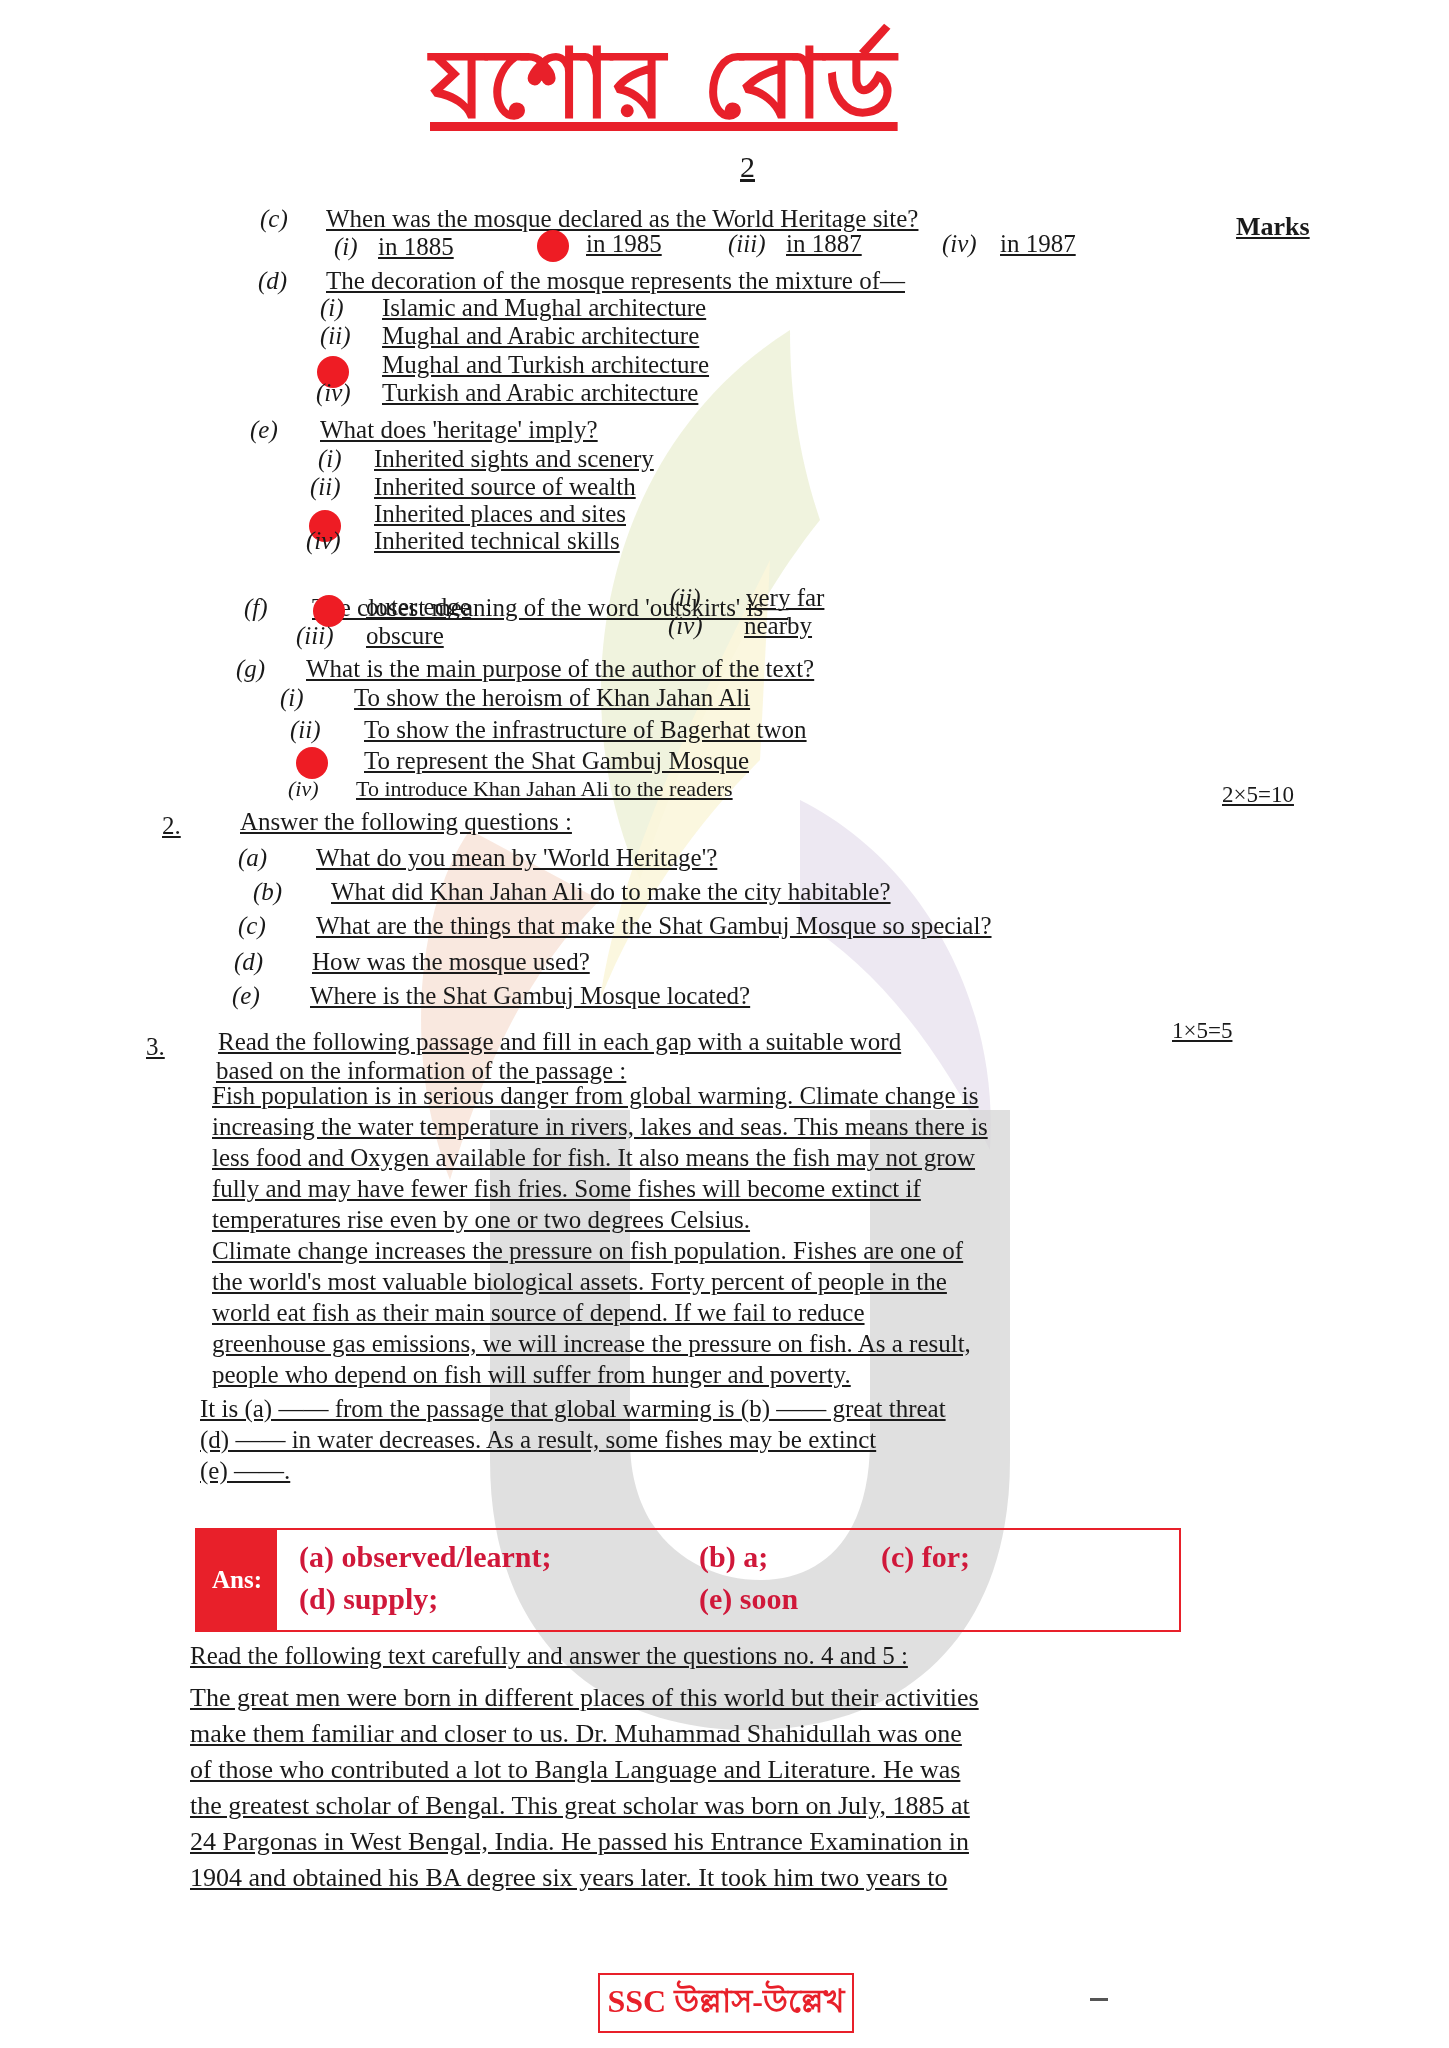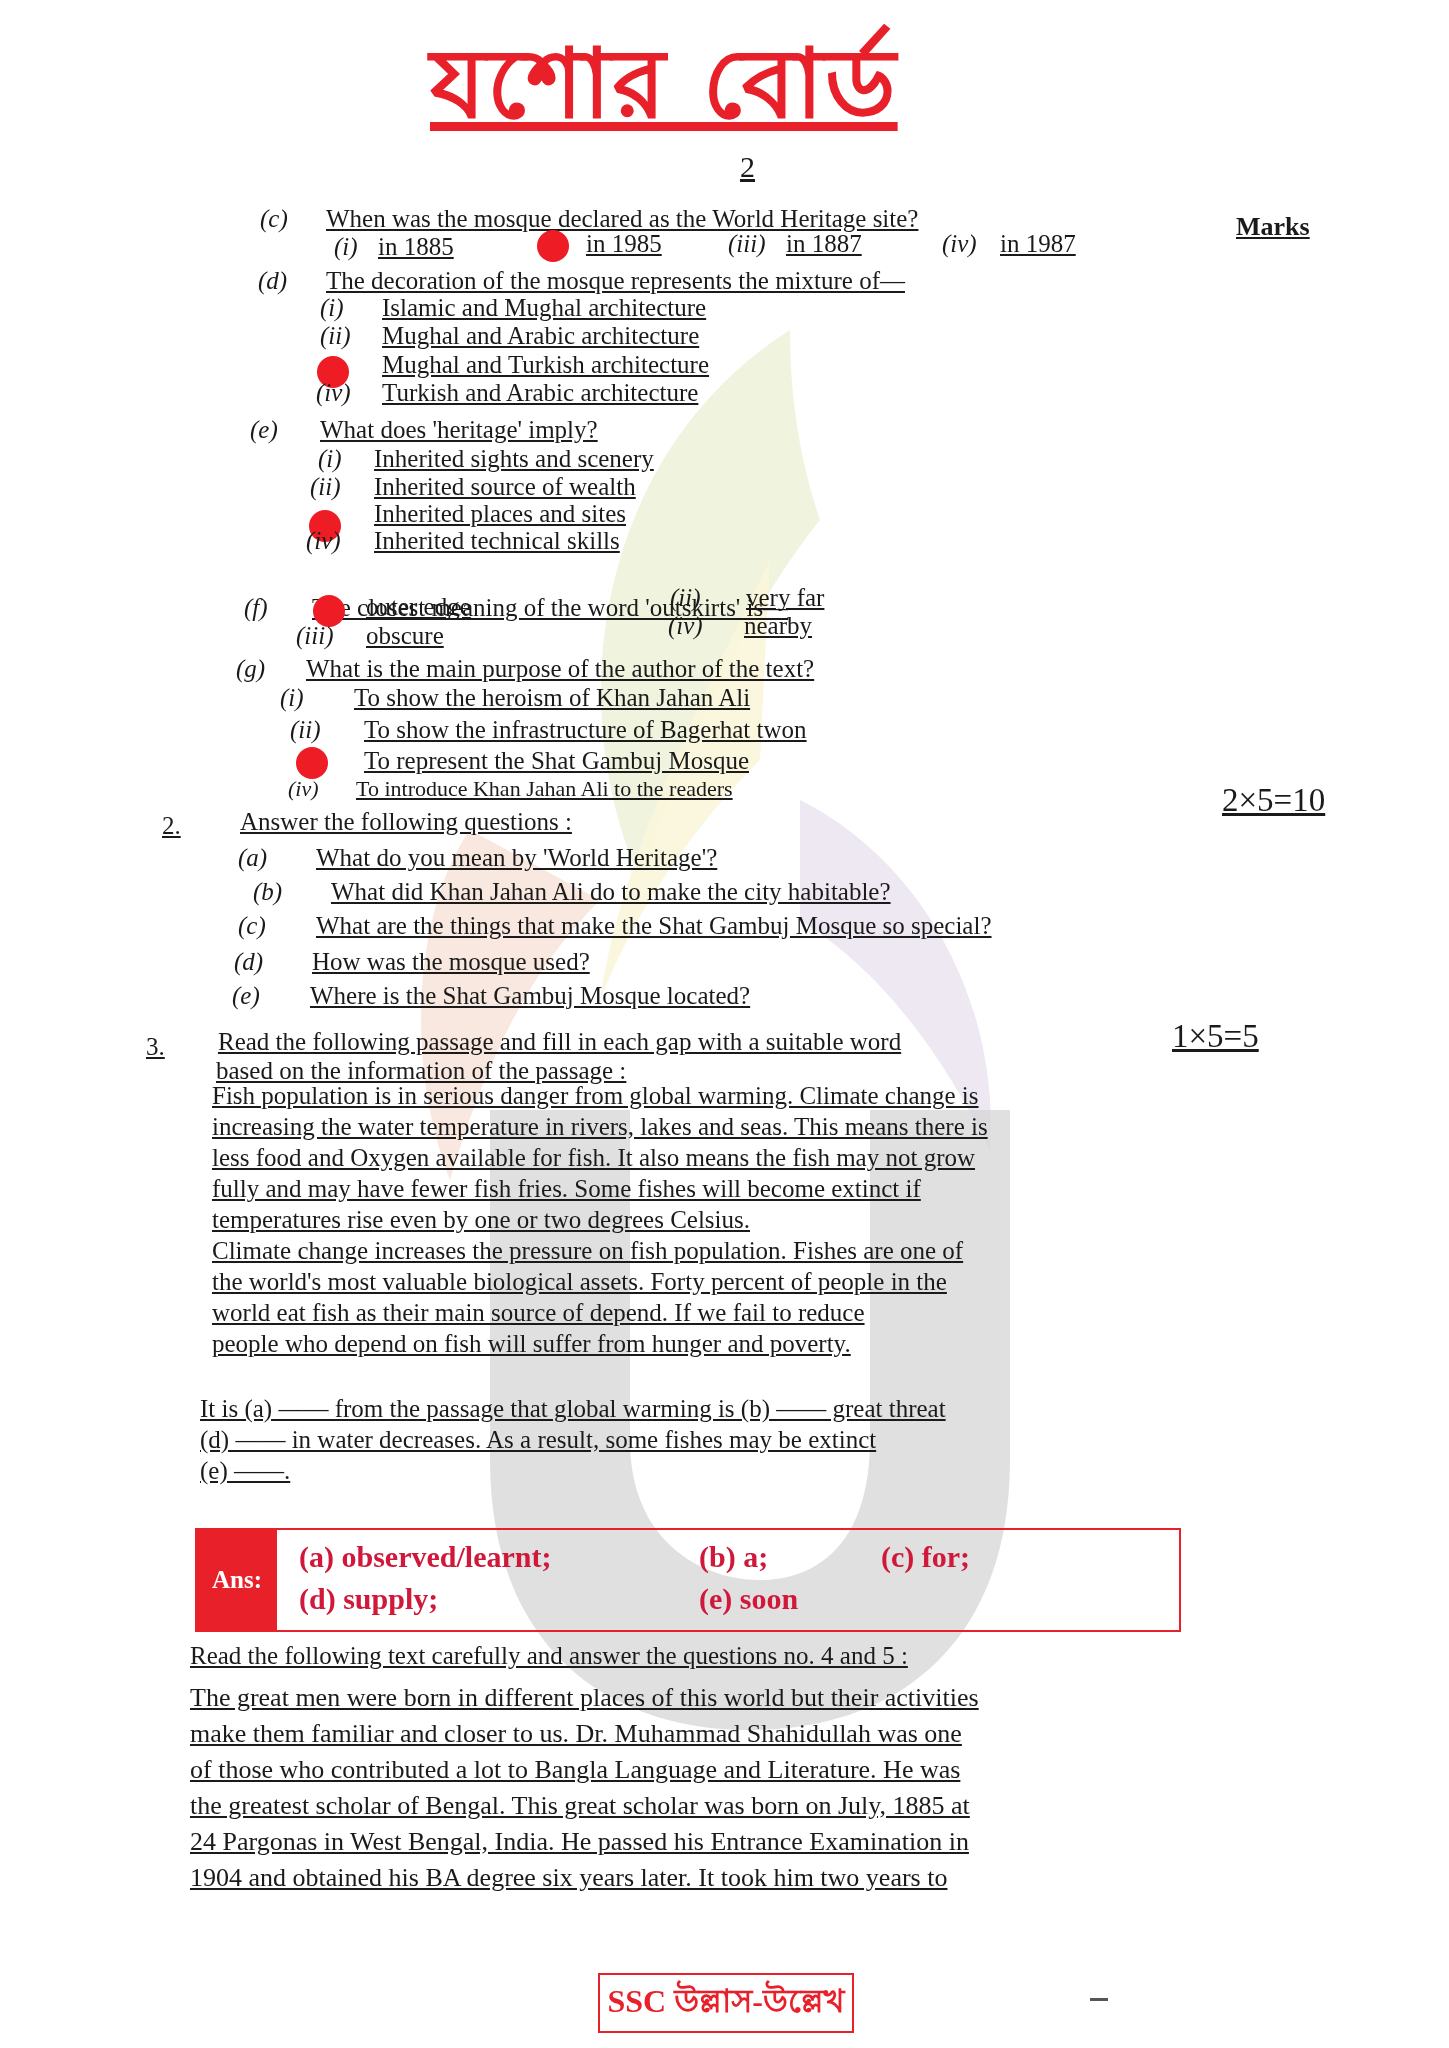--- a/index.html
+++ b/index.html
@@ -5,21 +5,21 @@
   html,body{margin:0;padding:0;background:#fff;}
   body{width:1449px;height:2048px;position:relative;overflow:hidden;font-family:"Liberation Serif","DejaVu Serif",serif;color:#1a1a1a;}
   .wm{position:absolute;pointer-events:none;}
   .abs{position:absolute;white-space:nowrap;text-decoration:underline;}
   .title{left:430px;top:10px;font-size:96px;font-weight:bold;color:#e8202a;letter-spacing:2px;font-family:"DejaVu Sans",sans-serif;}
   .pnum{left:740px;top:150px;font-size:30px;}
   .marks{left:1236px;top:212px;font-size:26px;font-weight:bold;}
   .q{font-size:25px;}
   .lbl{font-style:italic;display:inline-block;}
   .dot{position:absolute;width:32px;height:32px;border-radius:50%;background:#ee1c24;}
-  .mk{font-size:33px;}
+  .mk{font-size:23px;}
   .ansbox{position:absolute;left:195px;top:1528px;width:982px;height:100px;border:2px solid #e8202a;}
   .anslbl{position:absolute;left:0;top:0;width:80px;height:100px;background:#e8202a;color:#fff;font-weight:bold;font-size:25px;display:flex;align-items:center;justify-content:center;}
   .anstxt{position:absolute;font-size:30px;color:#d0183a;font-weight:bold;}
   .para{font-size:25px;line-height:31px;}
   .foot{position:absolute;left:598px;top:1973px;width:252px;height:56px;border:2px solid #e8202a;color:#e8202a;font-size:32px;font-weight:bold;display:flex;align-items:center;justify-content:center;}
 </style>
 </head>
 <body>
 
 <svg class="wm" style="left:0;top:0" width="1449" height="2048">
@@ -95,20 +95,21 @@
 
 <div class="abs para" style="left:212px;top:1080px">
   <div>Fish population is in serious danger from global warming. Climate change is</div>
   <div>increasing the water temperature in rivers, lakes and seas. This means there is</div>
   <div>less food and Oxygen available for fish. It also means the fish may not grow</div>
   <div>fully and may have fewer fish fries. Some fishes will become extinct if</div>
   <div>temperatures rise even by one or two degrees Celsius.</div>
   <div>Climate change increases the pressure on fish population. Fishes are one of</div>
   <div>the world's most valuable biological assets. Forty percent of people in the</div>
   <div>world eat fish as their main source of  depend. If we fail to reduce</div>
+  <div>greenhouse gas emissions, we will increase the pressure on fish. As a result,</div>
   <div>people who depend on fish will suffer from hunger and poverty.</div>
 </div>
 <div class="abs para" style="left:200px;top:1393px">
   <div>It is (a) —— from the passage that global warming is (b) —— great threat</div>
   <div>(d) ——  in water decreases. As a result, some fishes may be extinct</div>
   <div>(e) ——.</div>
 </div>
 
 <div class="ansbox">
   <div class="anslbl">Ans:</div>

